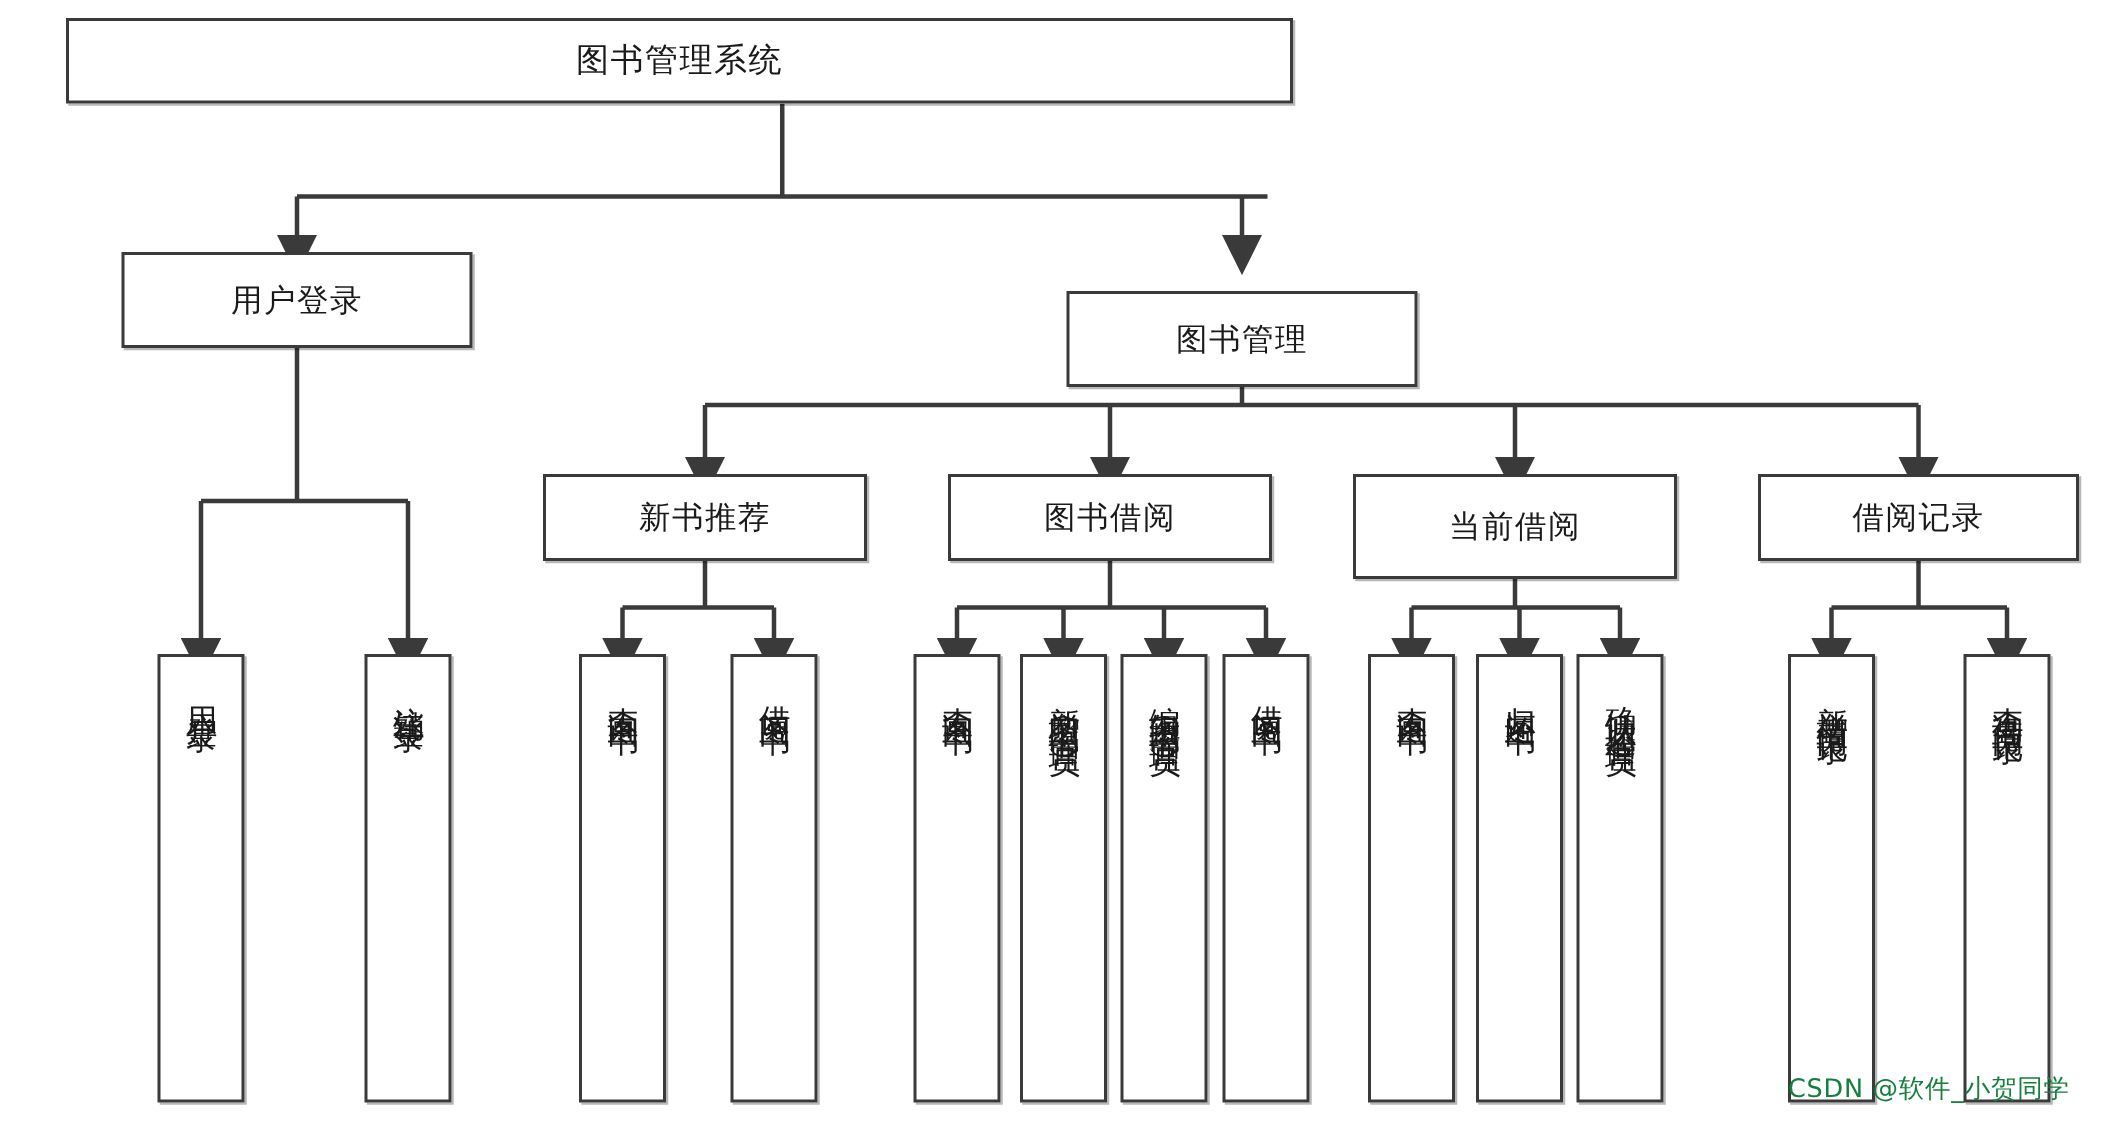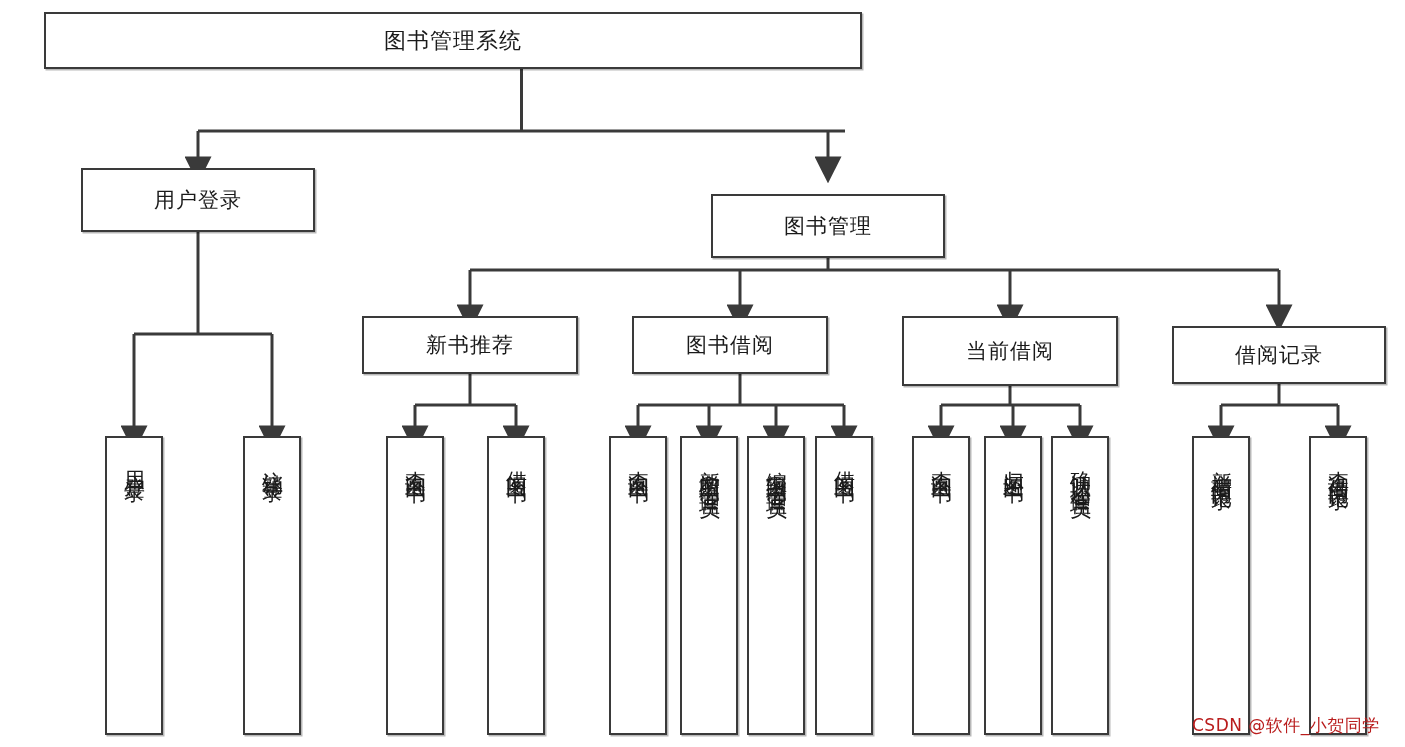--- a/index.html
+++ b/index.html
@@ -53,21 +53,21 @@
     line-height:1.28;
     letter-spacing:4px;
     white-space:nowrap;
     -webkit-writing-mode:vertical-rl;
   }
   #watermark{
     position:absolute;
     left:1192px;
     top:714px;
     font-size:17px;
-    color:#b91c1c;
+    color:#15803d;
     letter-spacing:0.5px;
     white-space:nowrap;
   }
 </style>
 </head>
 <body>
 
 <div id="canvas">
 
   <svg id="edges" viewBox="0 0 1405 747">
@@ -127,27 +127,27 @@
   <div class="node" style="left:81px;top:168px;width:234px;height:64px;">
     <span class="label">用户登录</span>
   </div>
   <div class="node" style="left:711px;top:168px;width:234px;height:64px;margin-top:26px;">
     <span class="label">图书管理</span>
   </div>
 
   <div class="node" style="left:362px;top:316px;width:216px;height:58px;">
     <span class="label">新书推荐</span>
   </div>
-  <div class="node" style="left:632px;top:316px;width:196px;height:58px;">
+  <div class="node" style="left:632px;top:316px;width:216px;height:58px;">
     <span class="label">图书借阅</span>
   </div>
   <div class="node" style="left:902px;top:316px;width:216px;height:70px;">
     <span class="label">当前借阅</span>
   </div>
-  <div class="node" style="left:1172px;top:316px;width:214px;height:58px;margin-top:10px;">
+  <div class="node" style="left:1172px;top:316px;width:214px;height:58px;">
     <span class="label">借阅记录</span>
   </div>
 
   <div id="leaf-layer">
       <div class="node leaf" style="left: 105px; top: 436px; width: 58px; height: 299px;">
         <span class="label">用户登录</span>
       </div>
       <div class="node leaf" style="left: 243px; top: 436px; width: 58px; height: 299px;">
         <span class="label">注销登录</span>
       </div>

